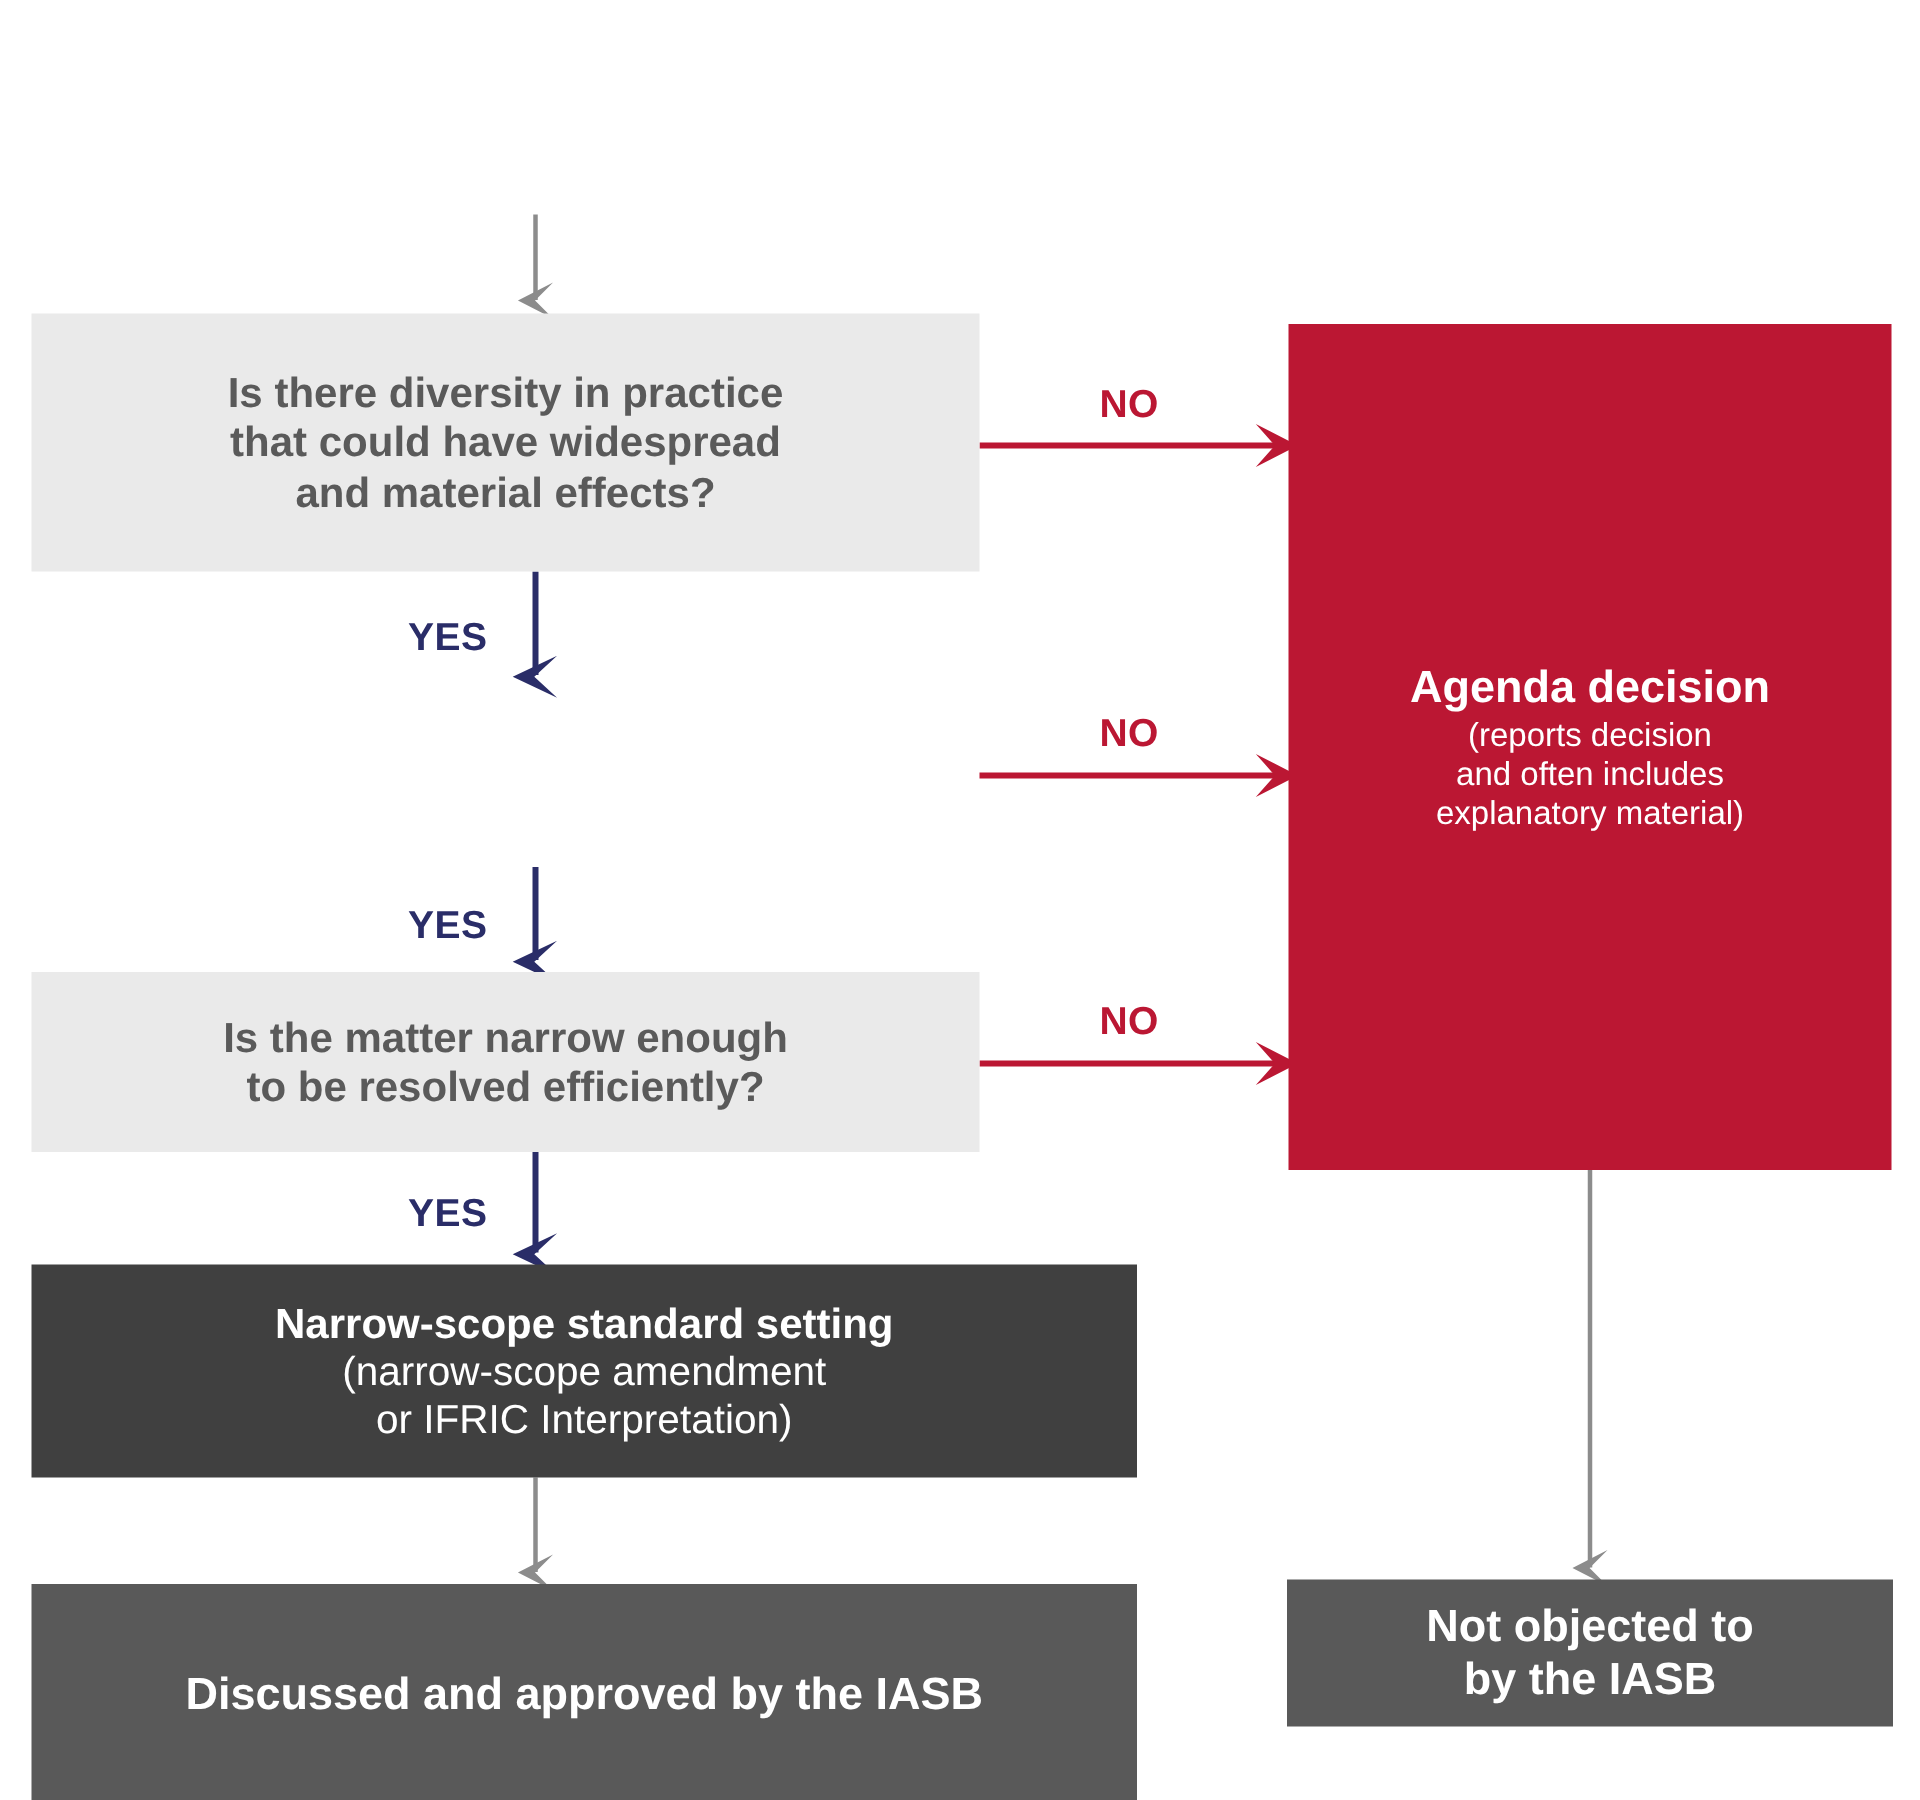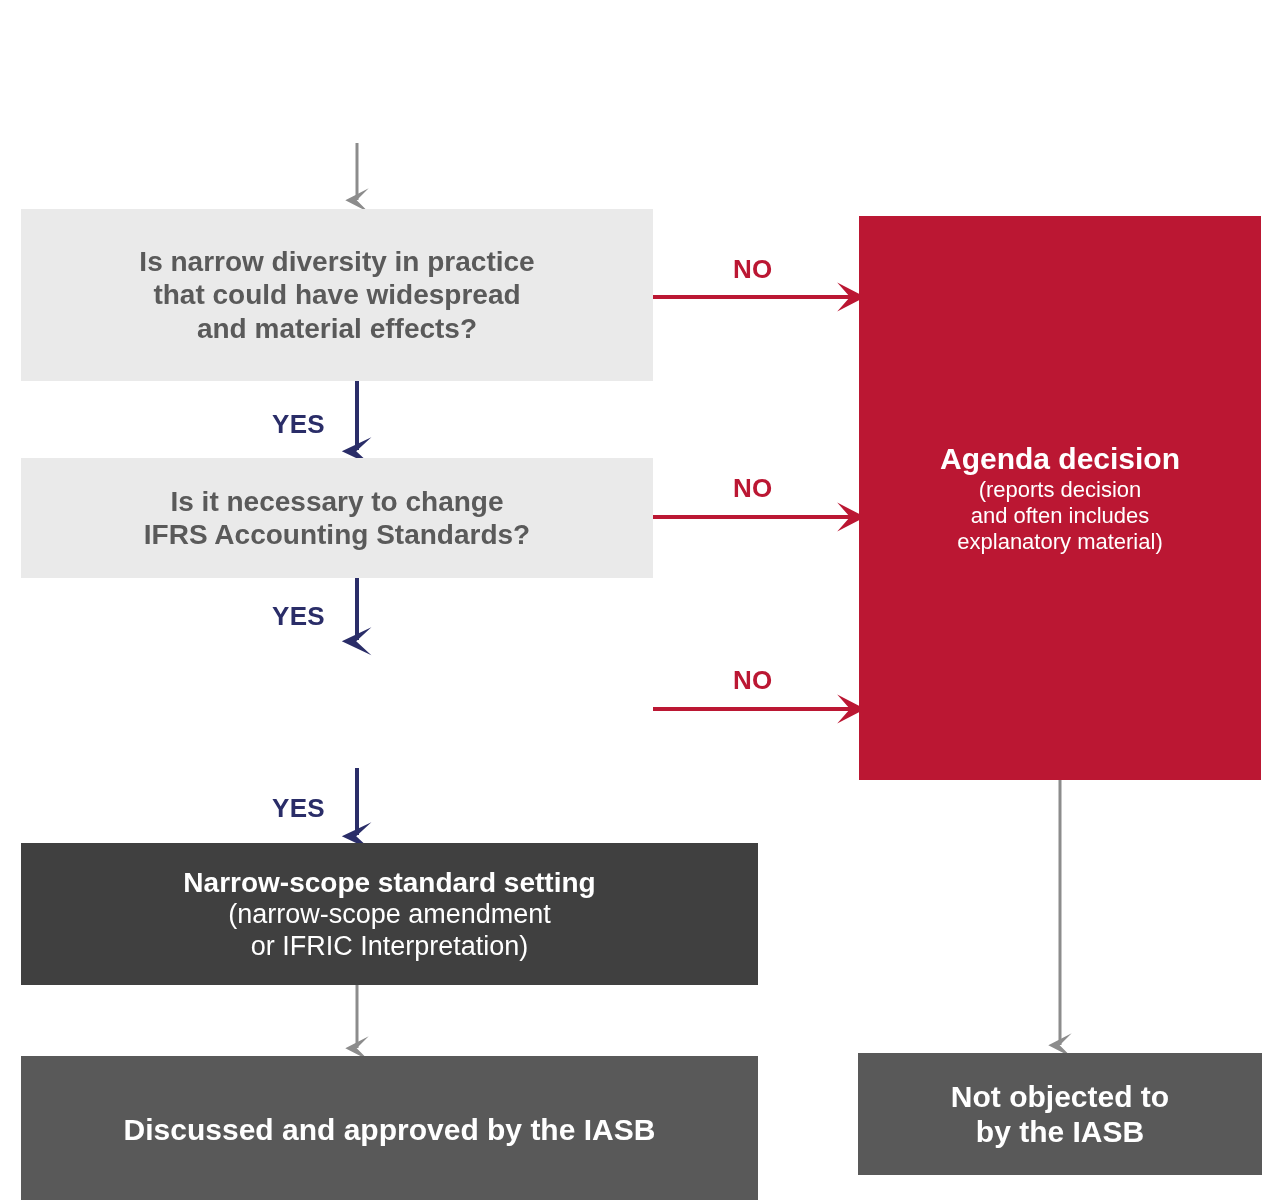--- a/index.html
+++ b/index.html
@@ -64,21 +64,21 @@
   #node-narrow .title { font-size: 28px; }
   #node-narrow .sub   { font-size: 27px; }
 
   #node-agenda     { left:859px; top:216px;  width:402px; height:564px; }
   #node-agenda .title { font-size: 30px; margin-bottom: 0; }
   #node-agenda .sub   { font-size: 22px; }
 
   #node-approved   { left:21px;  top:1056px; width:737px; height:148px; }
   #node-approved .title { font-size: 30px; }
 
-  #node-notobj     { left:858px; top:1053px; width:404px; height:122px; }
+  #node-notobj     { left:858px; top:1053px; width:404px; height:98px; }
   #node-notobj .title { font-size: 30px; }
 
   
   .edge-label {
     position: absolute;
     font-weight: bold;
     font-size: 26px;
     letter-spacing: 0.3px;
     white-space: nowrap;
   }
@@ -151,30 +151,30 @@
       <line x1="357" y1="985" x2="357" y2="1048" stroke="#8c8c8c" stroke-width="3" marker-end="url(#arw-gray)"></line>
     </g>
 
     <g>
       <line x1="1060" y1="780" x2="1060" y2="1045" stroke="#8c8c8c" stroke-width="3" marker-end="url(#arw-gray)"></line>
     </g>
   </svg>
 
 
   <div class="node n-light" id="node-q1">
-    <div class="title">Is narrow diversity in practice
+    <div class="title">Is there diversity in practice
 that could have widespread
 and material effects?</div>
   </div>
 
-  <div class="node n-light" id="node-q2">
-    <div class="title">Is it necessary to change
-IFRS Accounting Standards?</div>
-  </div>
-
+
+  <div class="node n-light" id="node-q3">
+    <div class="title">Is the matter narrow enough
+to be resolved efficiently?</div>
+  </div>
 
   <div class="node n-navy" id="node-narrow">
     <div class="title">Narrow-scope standard setting</div>
     <div class="sub">(narrow-scope amendment
 or IFRIC Interpretation)</div>
   </div>
 
   <div class="node n-red" id="node-agenda">
     <div class="title">Agenda decision</div>
     <div class="sub">(reports decision

